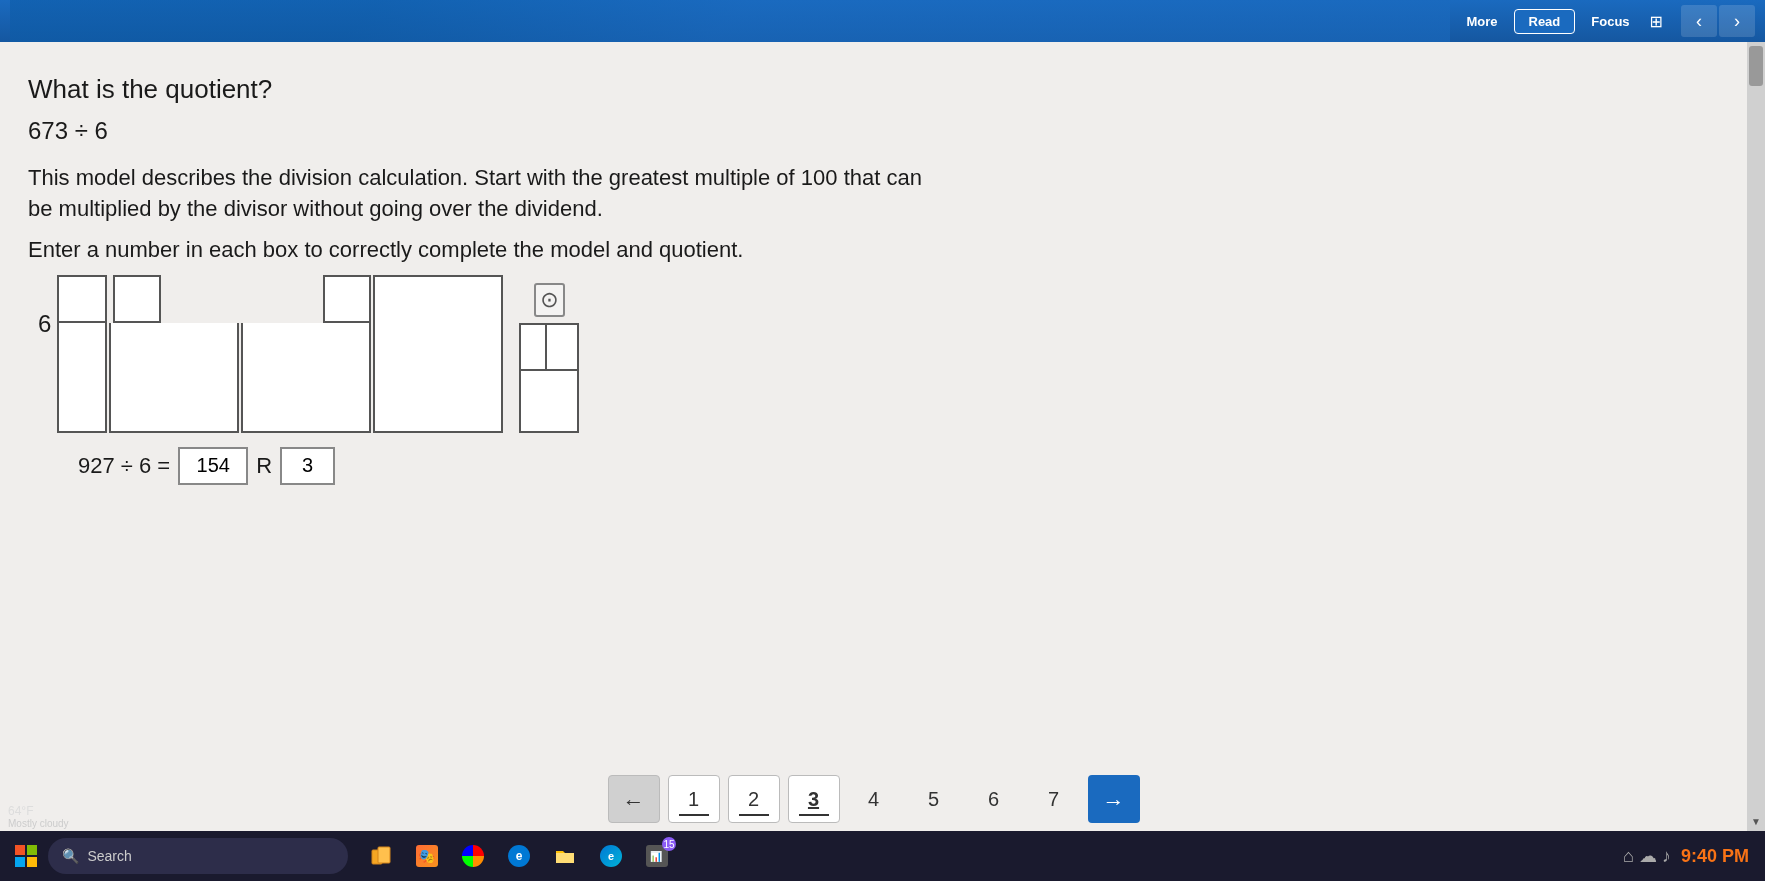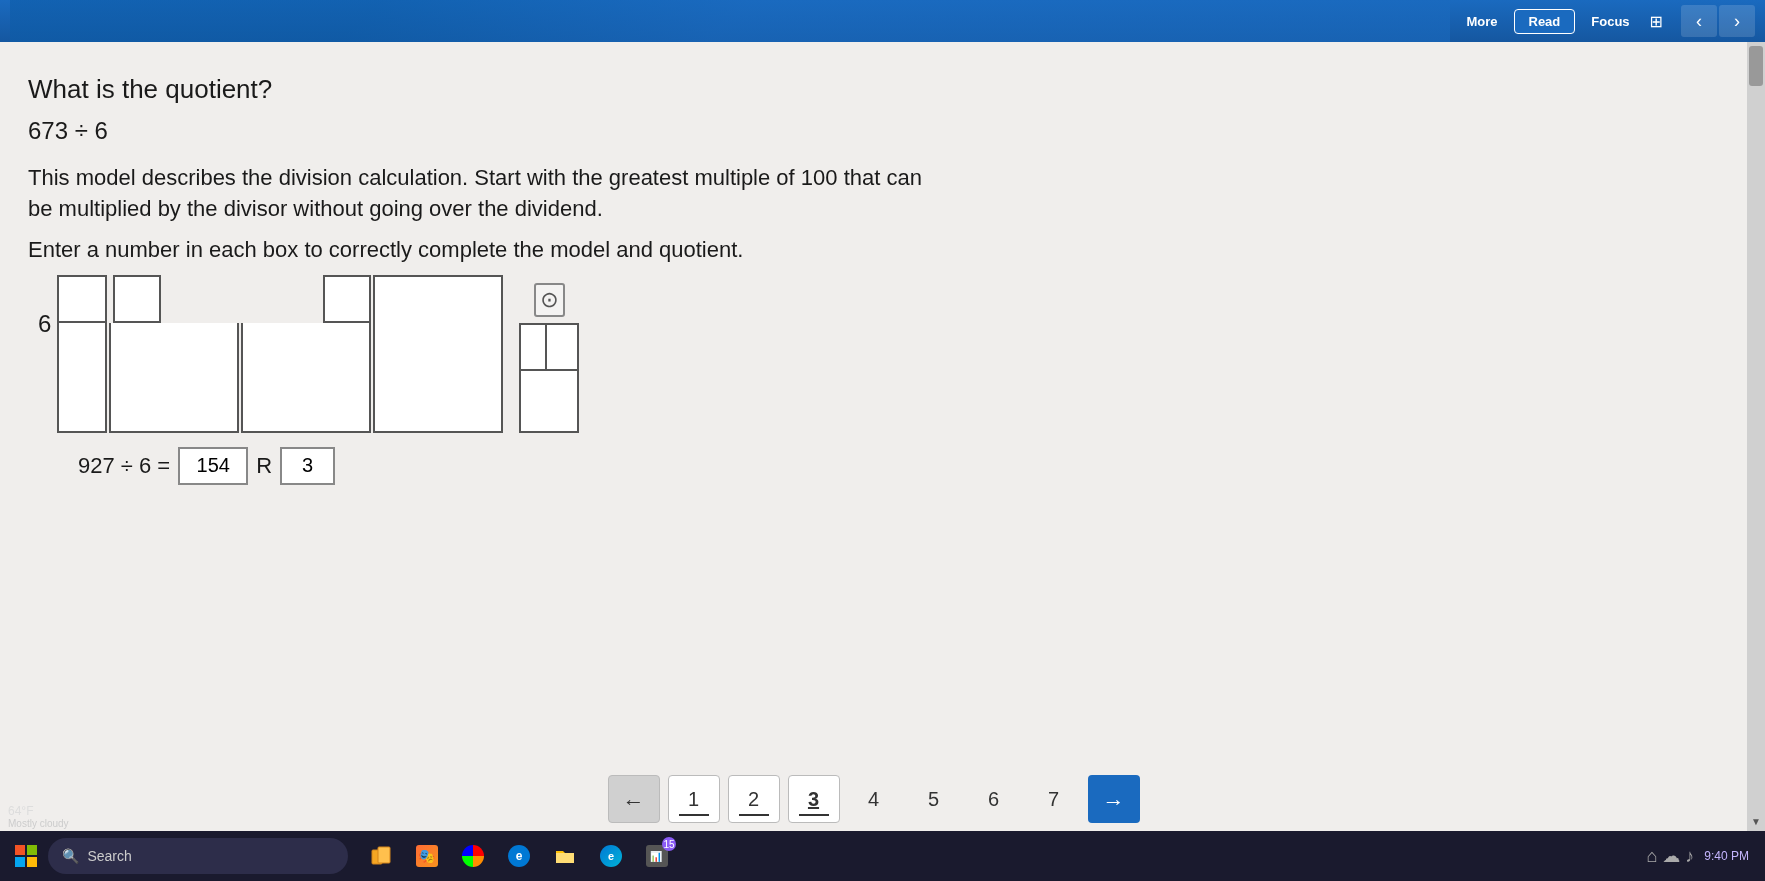--- a/index.html
+++ b/index.html
@@ -286,22 +286,23 @@
       display: flex;
       align-items: center;
       gap: 10px;
       color: white;
       font-size: 12px;
       padding-right: 8px;
     }
 
     .time-display {
       text-align: right;
-      color: #c4b5fd;
-      font-size: 12px;
+      color: #f97316;
+      font-size: 18px;
+      font-weight: bold;
     }
 
     
     .weather {
       position: absolute;
       bottom: 52px;
       left: 8px;
       font-size: 12px;
       color: #333;
     }

